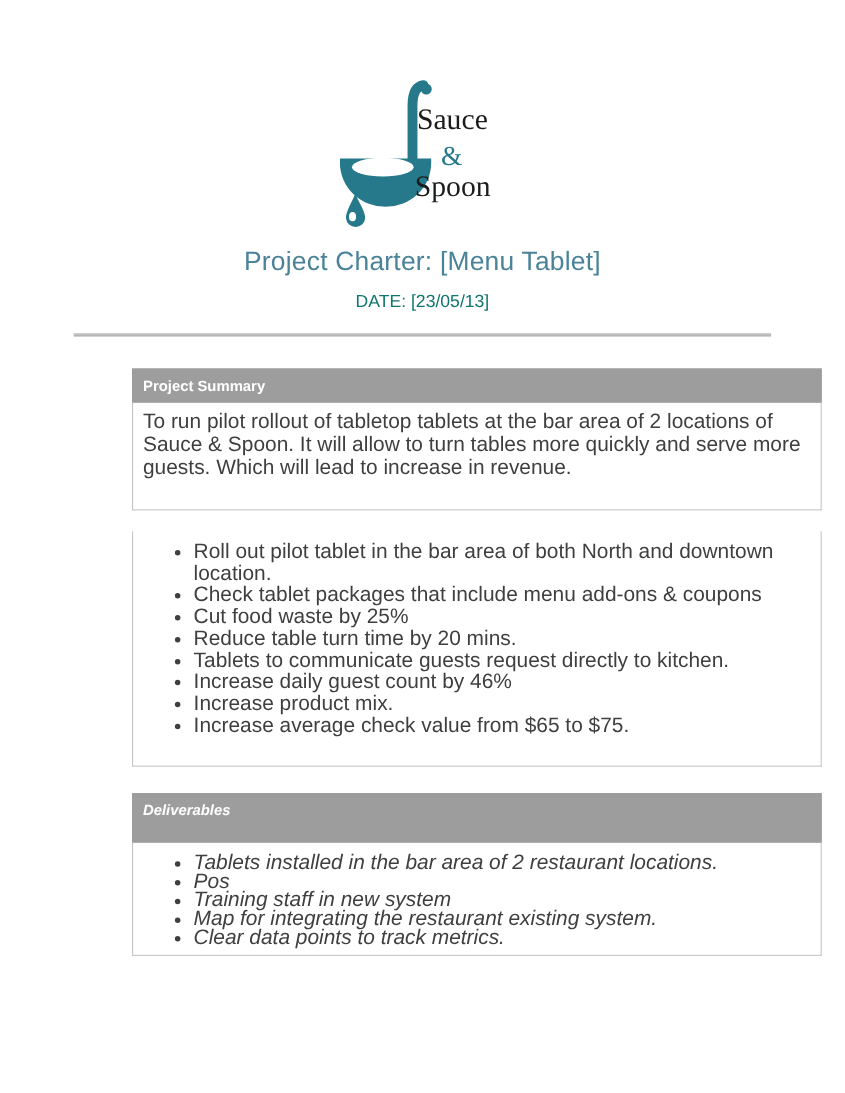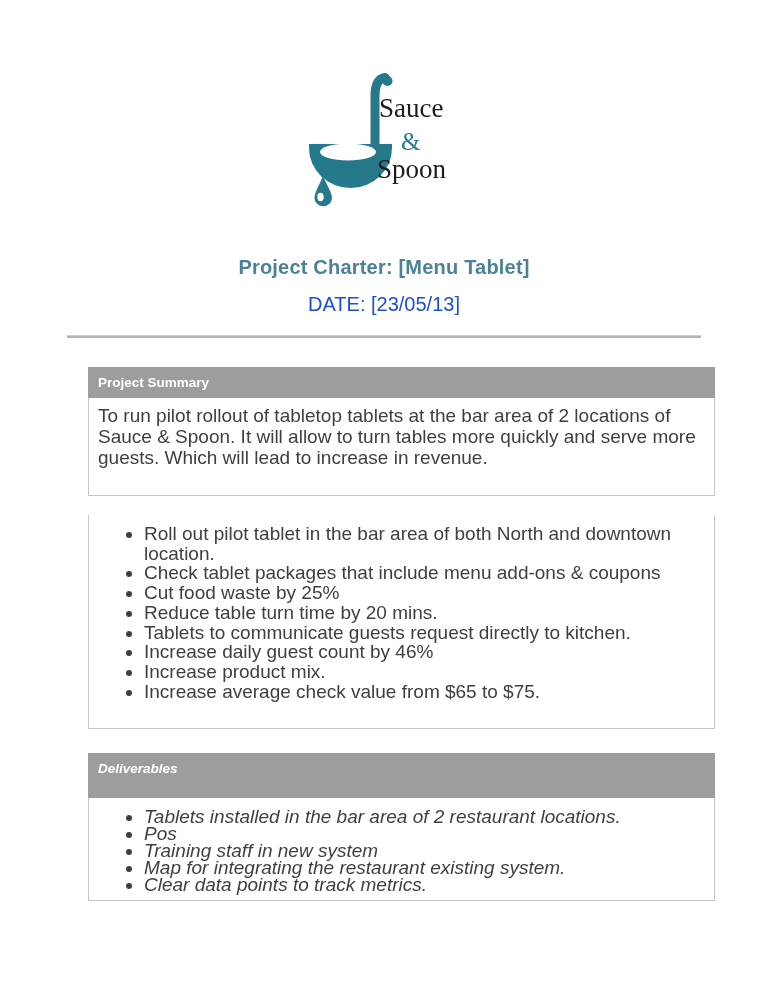--- a/index.html
+++ b/index.html
@@ -34,42 +34,42 @@
     font-size:27px;
   }
   .logo-amp{
     font-family:cursive;
     fill:var(--logo-teal);
     font-size:25px;
   }
 
   
   .doc-title{
-    margin-top:44px;
+    margin-top:12px;
     text-align:center;
-    font-size:20px;
-    font-weight:700;
+    font-size:24px;
+    font-weight:400;
     color:var(--title);
     letter-spacing:.2px;
   }
   .doc-date{
     margin-top:14px;
     text-align:center;
-    font-size:20px;
-    color:#1d4ed8;
+    font-size:16px;
+    color:#0f766e;
   }
   .divider{
     margin:19px 67px 0 67px;
     height:3px;
     background:var(--divider);
     border-top:1px solid #cfcfcf;
   }
 
   
-  .main{margin-left:88px;width:627px;}
+  .main{margin-left:120px;width:627px;}
   .section{margin-top:29px;}
   .section.goals{margin-top:19px;}
   .section.deliverables{margin-top:24px;font-style:italic;}
   .section-header{
     background:var(--section-header-bg);
     color:var(--section-header-text);
     font-weight:700;
     font-size:13.5px;
     padding:6px 9px 5px 9px;
     line-height:18px;

